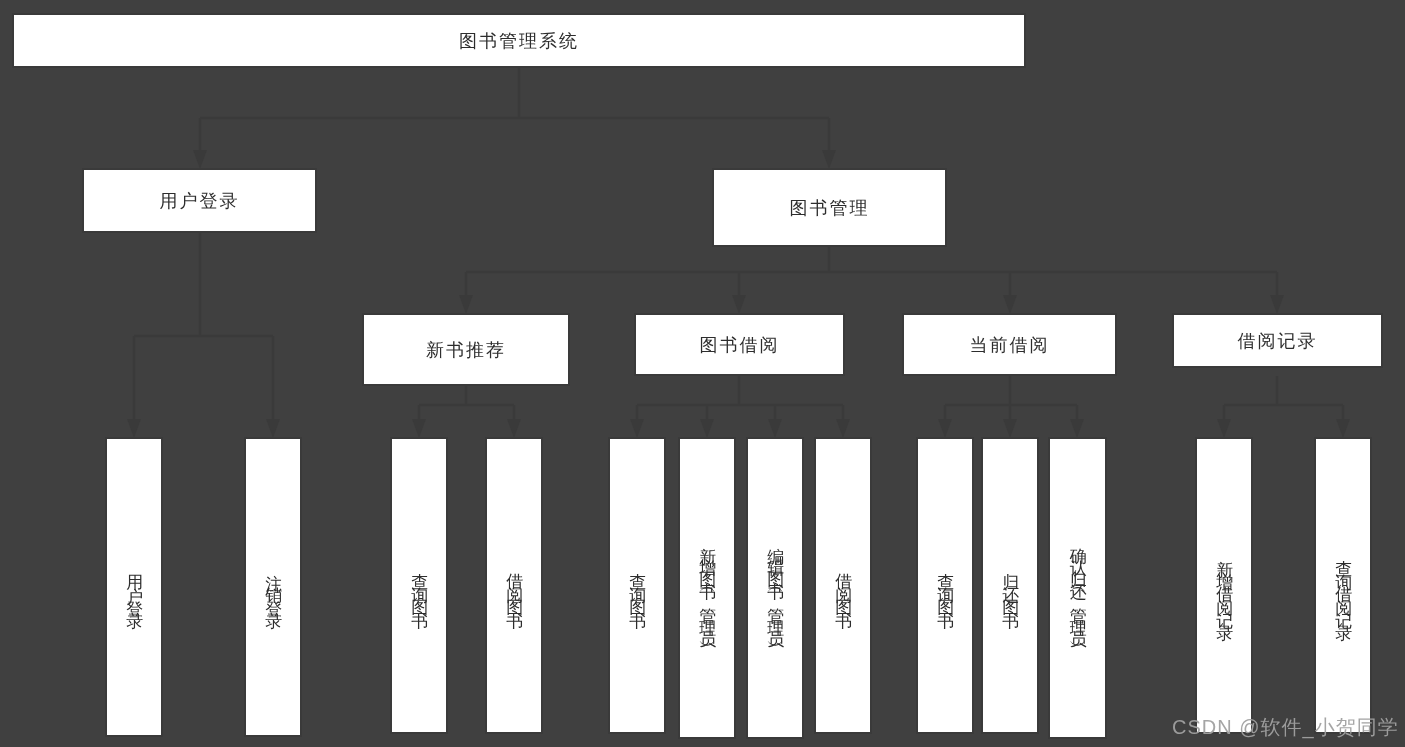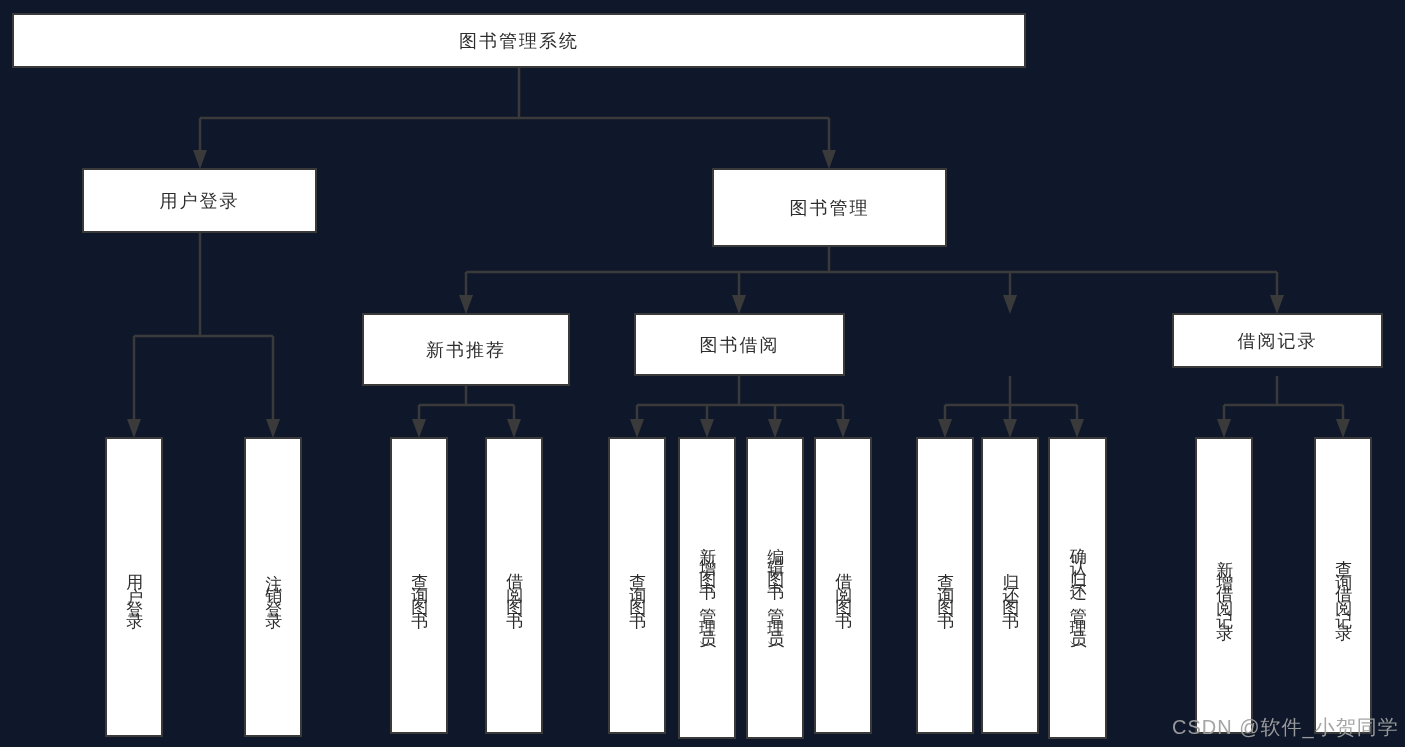--- a/index.html
+++ b/index.html
@@ -1,17 +1,17 @@
 <!DOCTYPE html>
 <html><head>
 <meta charset="utf-8">
 <style>
   html,body{margin:0;padding:0;background:#ffffff;}
   .stage{
-    position:relative;width:1405px;height:747px;background:#0f172a;
+    position:relative;width:1405px;height:747px;background:#404040;
     font-family:"Liberation Sans","DejaVu Sans",sans-serif;overflow:hidden;
   }
   .wires{position:absolute;left:0;top:0;z-index:1;}
   .node{
     position:absolute;box-sizing:border-box;background:#ffffff;
     border:2.5px solid #3a3a3a;color:#2d2d2d;
     display:flex;align-items:center;justify-content:center;z-index:2;
   }
   .h{font-size:18px;letter-spacing:2px;white-space:nowrap;}
   .v .vtext{
@@ -94,20 +94,23 @@
   <div class="node h" id="n-book-mgmt">
     <span>图书管理</span>
   </div>
 
   <div class="node h" id="n-new-book-rec">
     <span>新书推荐</span>
   </div>
   <div class="node h" id="n-book-borrow">
     <span>图书借阅</span>
   </div>
+  <div class="node h" id="n-current-borrow">
+    <span>当前借阅</span>
+  </div>
   <div class="node h" id="n-borrow-records">
     <span>借阅记录</span>
   </div>
 
   <div class="node v" id="n-login">
     <span class="vtext">用户登录</span>
   </div>
   <div class="node v" id="n-logout">
     <span class="vtext">注销登录</span>
   </div>

